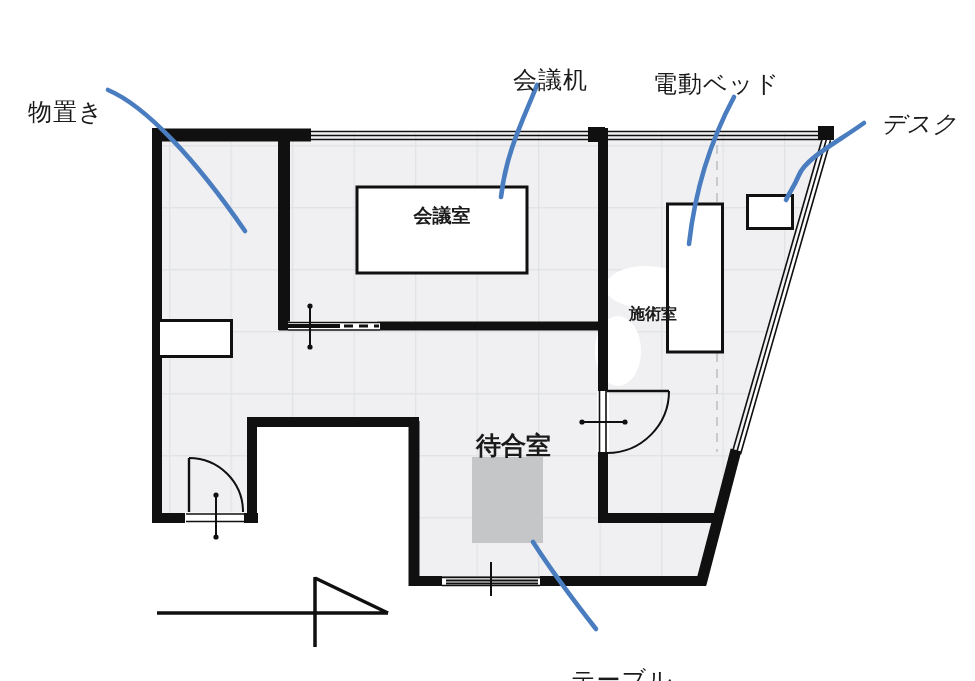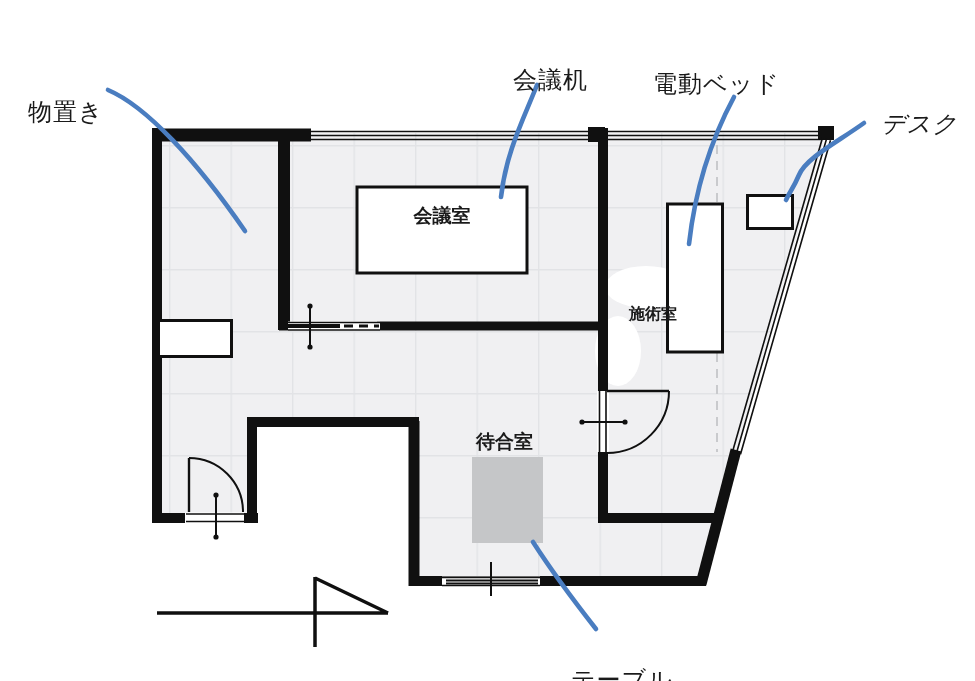--- a/index.html
+++ b/index.html
@@ -23,21 +23,21 @@
   .lbl{position:absolute;color:#1a1a1a;white-space:nowrap;}
   .ann{font-size:24px;font-weight:500;letter-spacing:1px;margin-top:24px;}
   .room{font-weight:700;}
   .lbl-storage{left:28px;top:72px;}
   .lbl-meeting-desk{left:513px;top:40px;}
   .lbl-electric-bed{left:653px;top:44px;}
   .lbl-desk{left:881px;top:84px;font-style:italic;}
   .lbl-table{left:571px;top:640px;}
   .lbl-meeting-room{left:357px;top:203px;width:170px;text-align:center;font-size:19px;}
   .lbl-treatment-room{left:629px;top:304px;font-size:16px;}
-  .lbl-waiting-room{left:476px;top:429px;font-size:19px;}
+  .lbl-waiting-room{left:476px;top:429px;font-size:25px;}
 </style>
 </head>
 <body>
 
 <div id="stage">
 
   <svg id="plan-svg" width="975" height="681" viewBox="0 0 975 681">
     <defs>
       <pattern id="grid" width="61.5" height="62" x="46" y="21" patternUnits="userSpaceOnUse">
         <path d="M0,0.7 H61.5 M0.7,0 V62" stroke="var(--grid-gray)" stroke-width="1.4" fill="none"></path>

